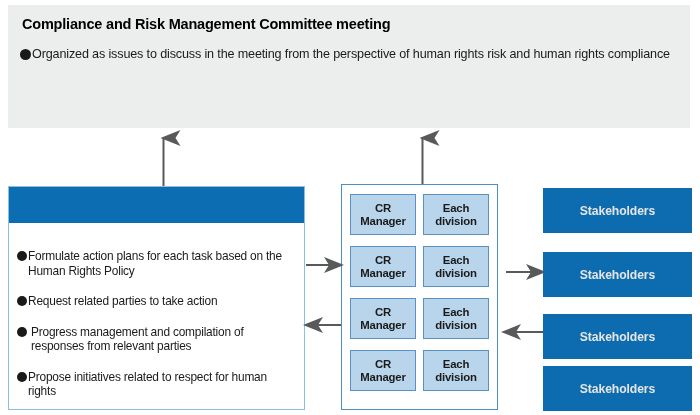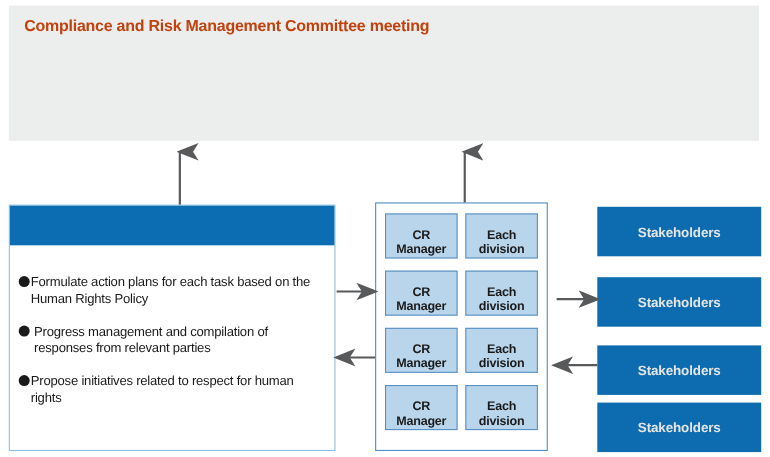--- a/index.html
+++ b/index.html
@@ -25,21 +25,21 @@
     height: 123px;
     background: #eceded;
     box-sizing: border-box;
   }
   #committee-title {
     position: absolute;
     left: 14px;
     top: 11px;
     font-size: 14.5px;
     font-weight: bold;
-    color: #c2410c;
+    color: #000000;
     letter-spacing: -0.2px;
     white-space: nowrap;
   }
   .committee-bullet-row {
     position: absolute;
     left: 12px;
     width: 660px;
     display: flex;
     align-items: flex-start;
   }
@@ -146,21 +146,21 @@
   .mid-row.r3 { top: 165px; }
   .mid-box {
     width: 66px;
     height: 41px;
     background: #b9d5ec;
     border: 1px solid #5a91c4;
     box-sizing: border-box;
     display: flex;
     flex-direction: column;
     align-items: center;
-    justify-content: flex-end;
+    justify-content: center;
     font-size: 11.4px;
     font-weight: bold;
     line-height: 13px;
     color: #1a1a1a;
     text-align: center;
     letter-spacing: -0.2px;
   }
 
   
   .stakeholder-box {
@@ -192,31 +192,39 @@
     height: 415px;
     pointer-events: none;
   }
 </style>
 </head>
 <body>
 
 <div id="committee-panel">
   <div id="committee-title">Compliance and Risk Management Committee meeting</div>
 
+  <div class="committee-bullet-row b0">
+    <span class="bullet-dot"></span>
+    <span class="committee-bullet-text">Organized as issues to discuss in the meeting from the perspective of human rights risk and human rights compliance</span>
+  </div>
 
 </div>
 
 <div id="legal-panel">
   <div id="legal-header">
     <span id="legal-header-label">Legal Department</span>
   </div>
   <div id="legal-list">
     <div class="legal-item">
       <span class="bullet-dot"></span>
       <span class="legal-item-text">Formulate action plans for each task based on the Human Rights Policy</span>
+    </div>
+    <div class="legal-item">
+      <span class="bullet-dot"></span>
+      <span class="legal-item-text">Request related parties to take action</span>
     </div>
     <div class="legal-item indented">
       <span class="bullet-dot"></span>
       <span class="legal-item-text">Progress management and compilation of responses from relevant parties</span>
     </div>
     <div class="legal-item">
       <span class="bullet-dot"></span>
       <span class="legal-item-text">Propose initiatives related to respect for human rights</span>
     </div>
   </div>

